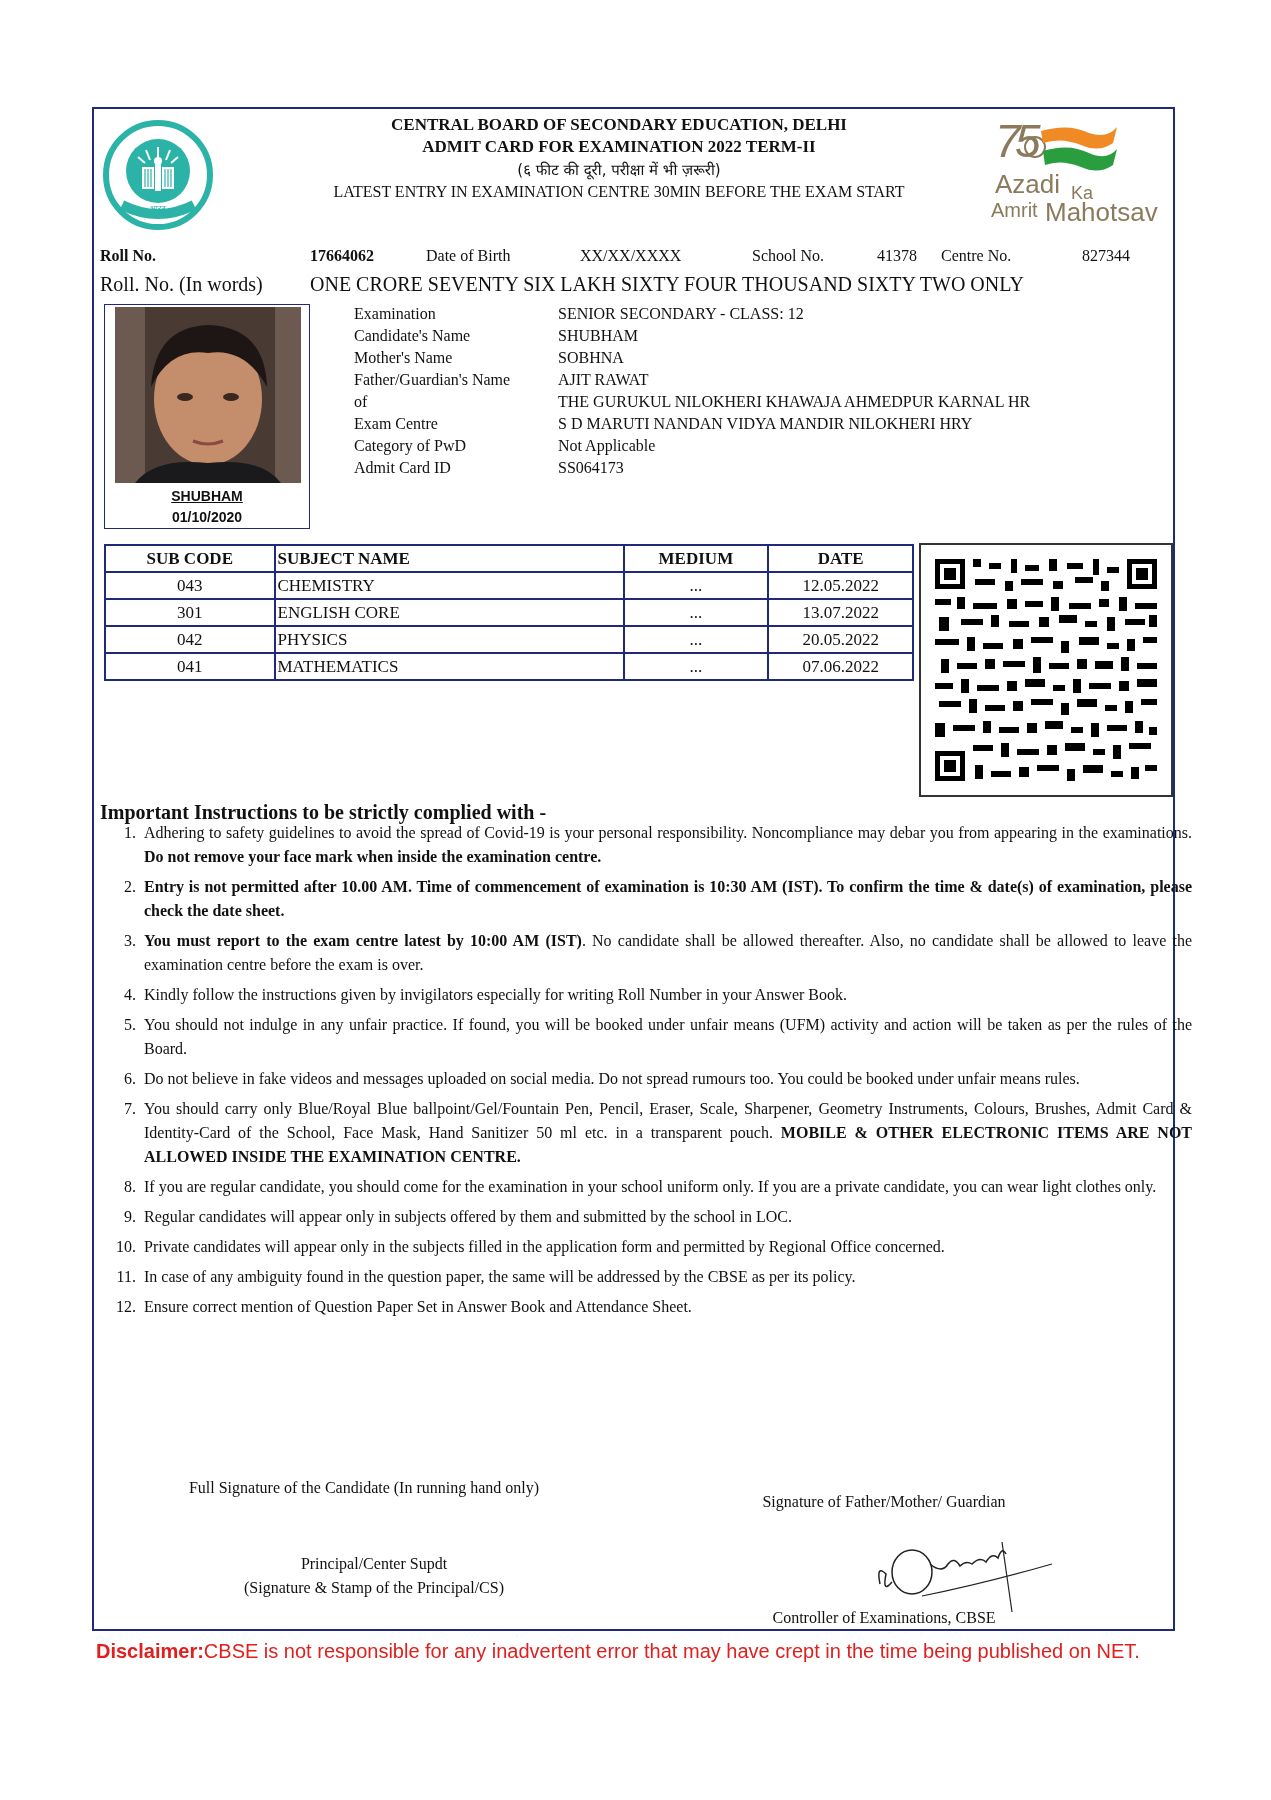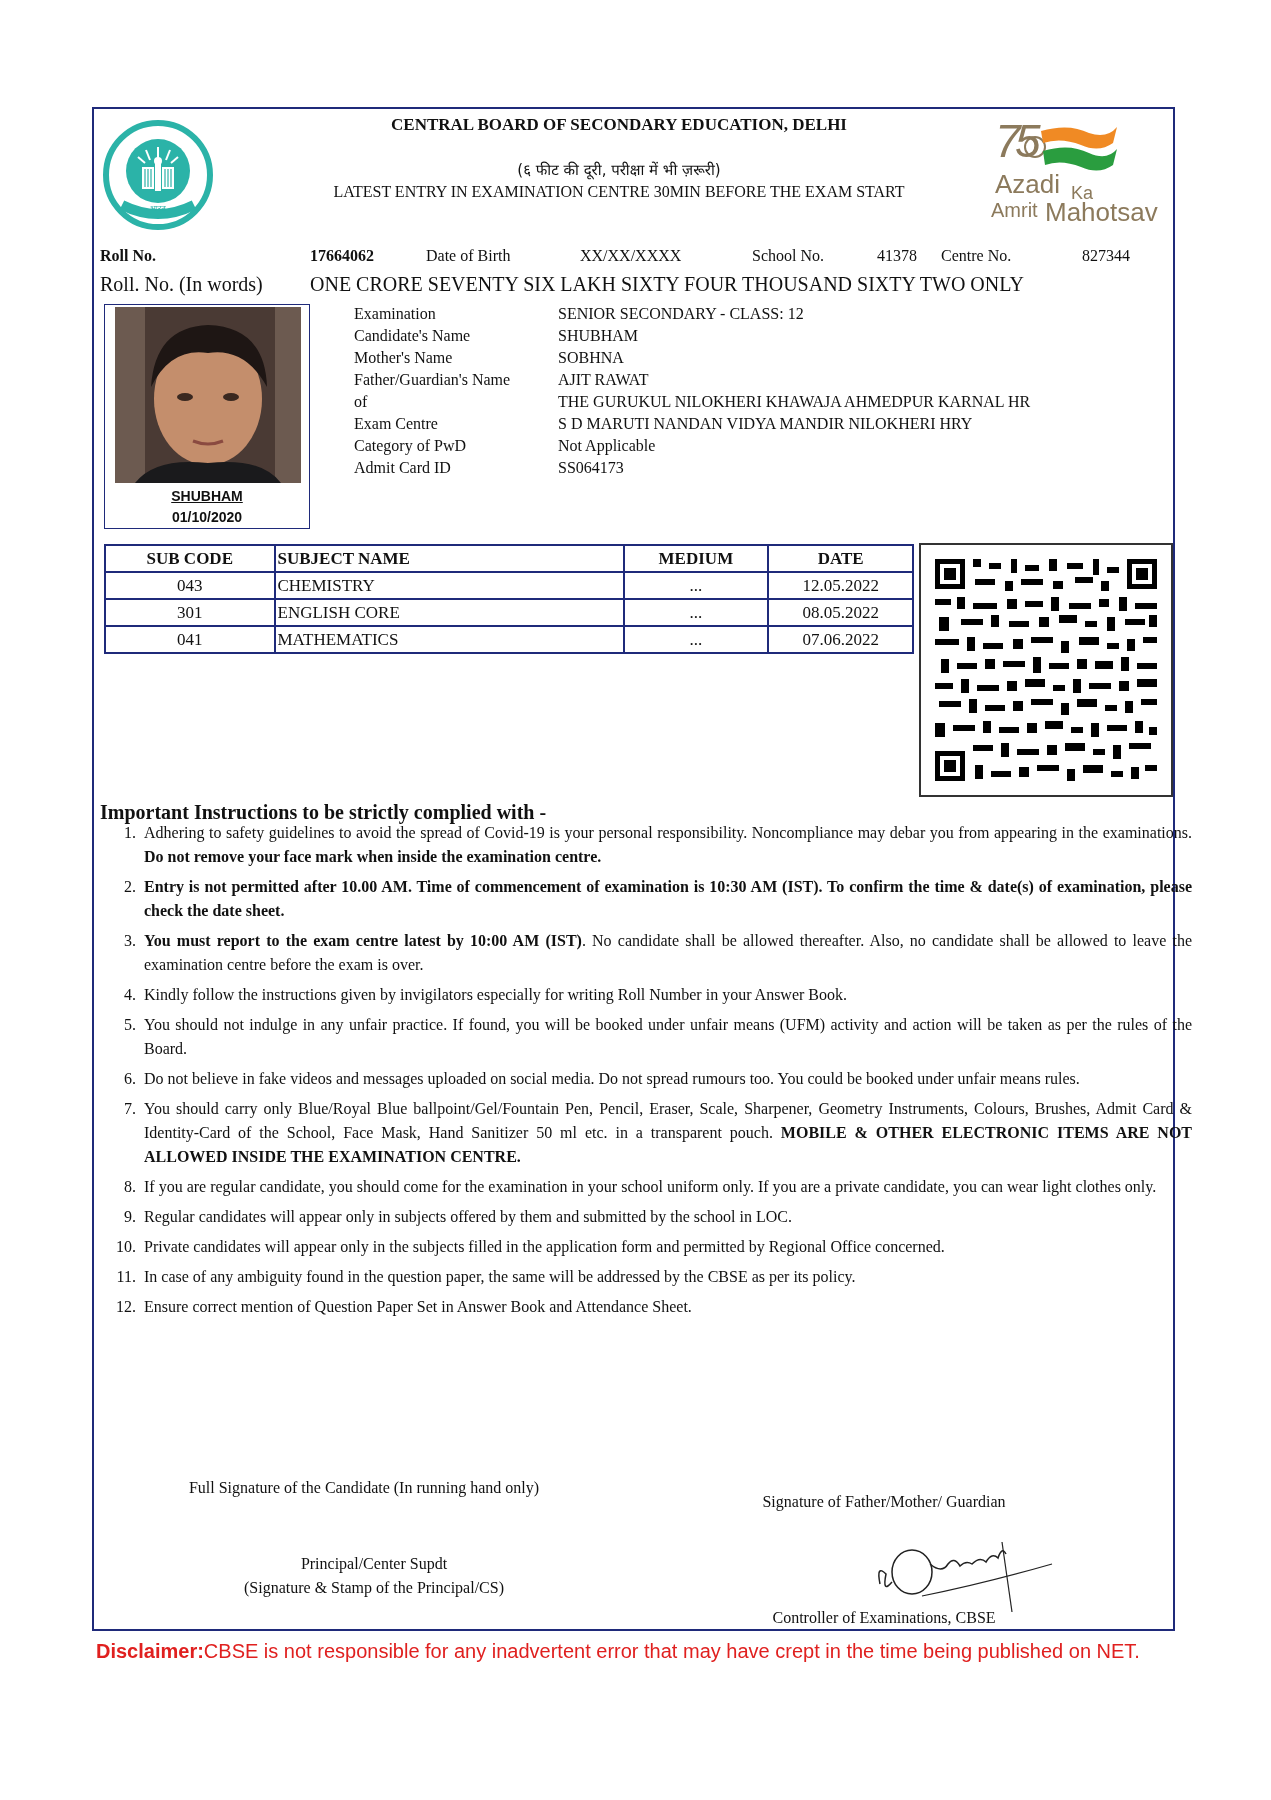--- a/index.html
+++ b/index.html
@@ -57,20 +57,21 @@
           <line x1="69" y1="50" x2="69" y2="68"></line>
       </g>
       <rect x="53" y="44" width="6" height="28" fill="#fff"></rect>
       <circle cx="56" cy="42" r="4" fill="#fff"></circle>
       <path d="M20 86 Q56 104 92 86" fill="none" stroke="#2bb3a8" stroke-width="10"></path>
       <text x="56" y="92" font-size="8" fill="#2bb3a8" text-anchor="middle" font-family="DejaVu Sans, sans-serif">भारत</text>
     </svg>
   </div>
 
   <div class="hdr b" style="top:6px;">CENTRAL BOARD OF SECONDARY EDUCATION, DELHI</div>
+  <div class="hdr b" style="top:28px;">ADMIT CARD FOR EXAMINATION 2022 TERM-II</div>
   <div class="hdr" style="top:50px; font-family:'DejaVu Sans', sans-serif; font-size:15px;">(६ फीट की दूरी, परीक्षा में भी ज़रूरी)</div>
   <div class="hdr" style="top:74px; font-size:16px;">LATEST ENTRY IN EXAMINATION CENTRE 30MIN BEFORE THE EXAM START</div>
 
   <div class="logo-azadi">
     <svg width="170" height="110" viewBox="0 0 170 110">
       <text x="6" y="44" font-size="46" font-family="Liberation Sans, sans-serif" fill="#8c7a5c" font-style="italic">7</text>
       <text x="26" y="44" font-size="46" font-family="Liberation Sans, sans-serif" fill="#8c7a5c" font-style="italic">5</text>
       <circle cx="46" cy="34" r="10" fill="none" stroke="#8c7a5c" stroke-width="2"></circle>
       <path d="M52 18 Q80 10 100 20 Q118 26 128 14 L124 30 Q110 40 92 32 Q72 24 54 30 Z" fill="#f08a24"></path>
       <path d="M54 38 Q80 30 100 40 Q118 48 128 36 L124 52 Q110 62 92 54 Q72 46 56 52 Z" fill="#2a9d3f"></path>
@@ -146,21 +147,27 @@
       <tr>
         <td style="text-align:center">043</td>
         <td>CHEMISTRY</td>
         <td style="text-align:center">...</td>
         <td style="text-align:center">12.05.2022</td>
       </tr>
       <tr>
         <td style="text-align:center">301</td>
         <td>ENGLISH CORE</td>
         <td style="text-align:center">...</td>
-        <td style="text-align:center">08.05.2022</td>
+        <td style="text-align:center">13.07.2022</td>
+      </tr>
+      <tr>
+        <td style="text-align:center">042</td>
+        <td>PHYSICS</td>
+        <td style="text-align:center">...</td>
+        <td style="text-align:center">20.05.2022</td>
       </tr>
       <tr>
         <td style="text-align:center">041</td>
         <td>MATHEMATICS</td>
         <td style="text-align:center">...</td>
         <td style="text-align:center">07.06.2022</td>
       </tr>
     </tbody>
   </table>
 

